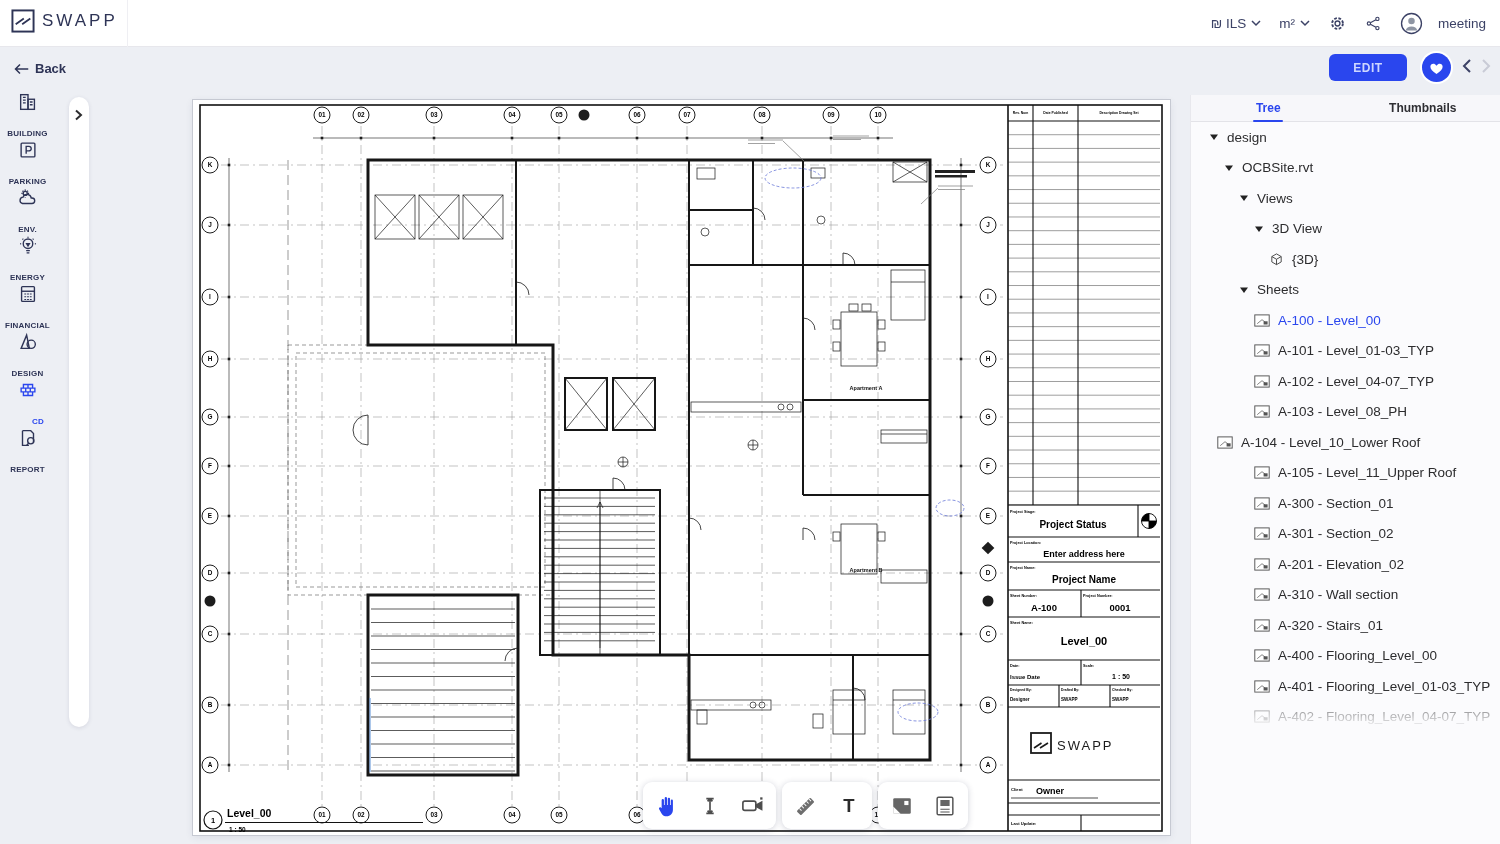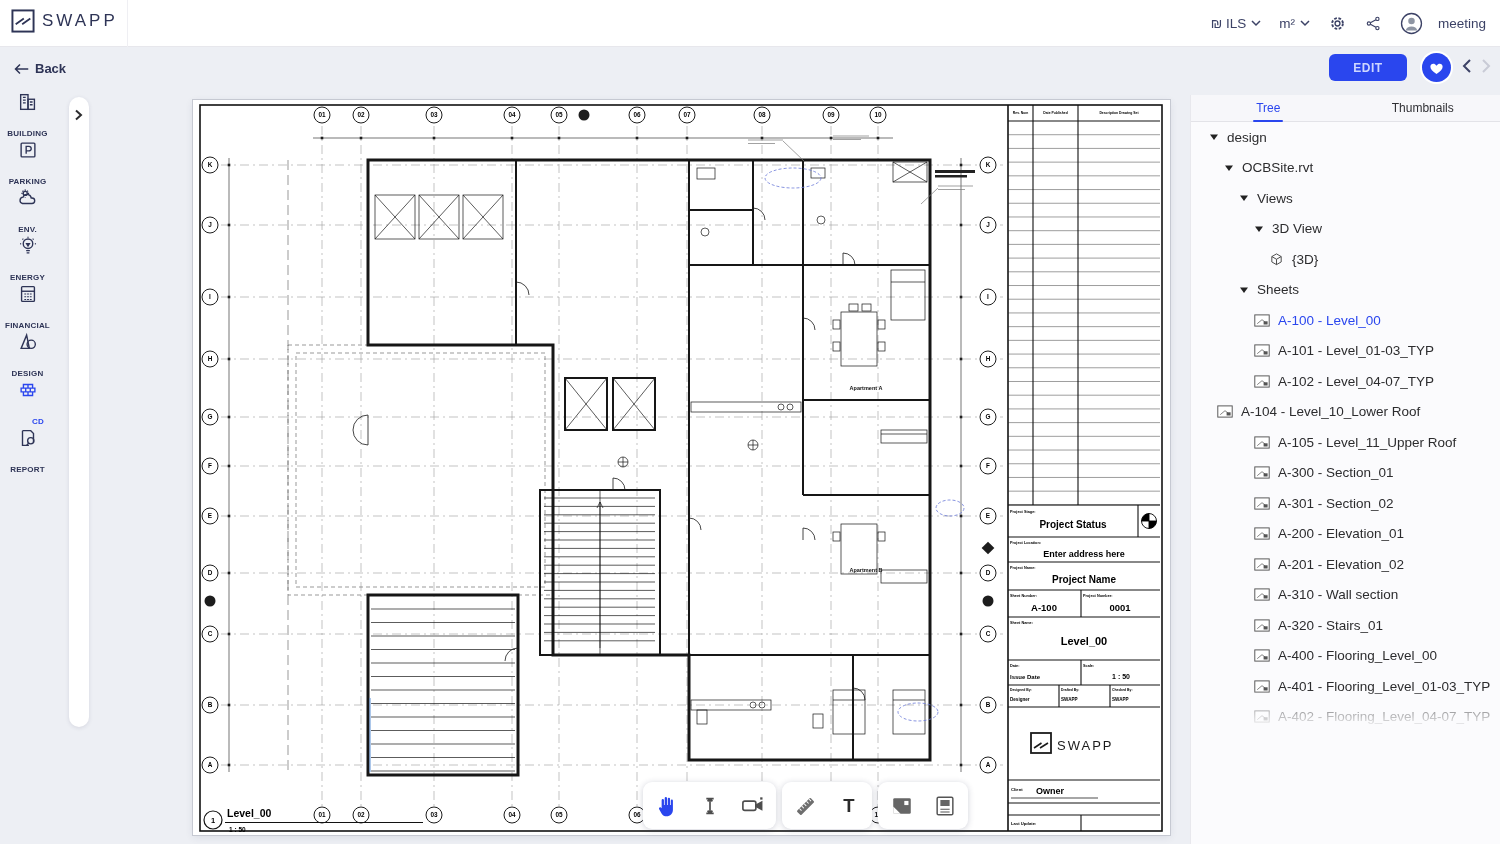--- a/index.html
+++ b/index.html
@@ -41,21 +41,21 @@
   svg text { font-family:"Liberation Sans", sans-serif; }
 
   
   .toolbar { position:absolute; left:588px; top:687px; display:flex; gap:6px; z-index:22; }
   .tb-group { background:#fff; border-radius:9px; box-shadow:0 1px 6px rgba(40,45,80,.22); display:flex; padding:2px; }
   .tb-btn { width:43px; height:43px; border:none; background:transparent; border-radius:7px; display:flex; align-items:center; justify-content:center; cursor:pointer; }
 
   
   .rightpanel { position:absolute; left:1190px; top:95px; width:310px; height:749px; background:#fbfbfd; border-left:1px solid #e8e8ed; z-index:20; }
   .tabs { display:flex; height:27px; border-bottom:1px solid #e3e3e8; background:#f7f7fa; }
-  .tab { flex:1; display:flex; align-items:center; justify-content:center; font-size:12px; font-weight:400; color:#2f2f33; cursor:pointer; position:relative; }
+  .tab { flex:1; display:flex; align-items:center; justify-content:center; font-size:12px; font-weight:700; color:#2f2f33; cursor:pointer; position:relative; }
   .tab.active { color:#2a46ee; }
   .tab.active::after { content:""; position:absolute; left:50%; bottom:-1px; transform:translateX(-50%); width:30px; height:2.5px; background:#2a46ee; border-radius:2px; }
   .tree { position:relative; }
   .tree-row { height:30.5px; display:flex; align-items:center; gap:8px; font-size:13.5px; color:#2c2c2e; cursor:pointer; white-space:nowrap; }
   .tree-row .t-label { color:#2c2c2e; }
   .tree-row.selected .t-label { color:#2a46ee; }
   .fade { position:absolute; left:0; top:594px; width:309px; height:40px; background:linear-gradient(to bottom, rgba(251,251,253,0), rgba(251,251,253,1)); pointer-events:none; }
   .fade-solid { position:absolute; left:0; top:632px; width:309px; height:120px; background:#fbfbfd; pointer-events:none; }
 </style>
 </head>
@@ -749,20 +749,30 @@
       <div class="tree-row" style="padding-left: 63px;">
         <span style="display:flex">
           <svg width="16" height="13" viewBox="0 0 20 16" fill="none" stroke="#555" stroke-width="1.2">
             <rect x="1" y="1" width="18" height="14" fill="#fff"></rect>
             <path d="M4 12l6-5 4 3" stroke-width="0.9"></path>
             <rect x="12" y="9" width="5" height="4" fill="#555" stroke="none"></rect>
           </svg>
         </span>
         <span class="t-label">A-102 - Level_04-07_TYP</span>
       </div>
+      <div class="tree-row" style="padding-left: 63px;">
+        <span style="display:flex">
+          <svg width="16" height="13" viewBox="0 0 20 16" fill="none" stroke="#555" stroke-width="1.2">
+            <rect x="1" y="1" width="18" height="14" fill="#fff"></rect>
+            <path d="M4 12l6-5 4 3" stroke-width="0.9"></path>
+            <rect x="12" y="9" width="5" height="4" fill="#555" stroke="none"></rect>
+          </svg>
+        </span>
+        <span class="t-label">A-103 - Level_08_PH</span>
+      </div>
       <div class="tree-row" style="padding-left: 26px;">
         <span style="display:flex">
           <svg width="16" height="13" viewBox="0 0 20 16" fill="none" stroke="#555" stroke-width="1.2">
             <rect x="1" y="1" width="18" height="14" fill="#fff"></rect>
             <path d="M4 12l6-5 4 3" stroke-width="0.9"></path>
             <rect x="12" y="9" width="5" height="4" fill="#555" stroke="none"></rect>
           </svg>
         </span>
         <span class="t-label">A-104 - Level_10_Lower Roof</span>
       </div>
@@ -788,30 +798,20 @@
       </div>
       <div class="tree-row" style="padding-left: 63px;">
         <span style="display:flex">
           <svg width="16" height="13" viewBox="0 0 20 16" fill="none" stroke="#555" stroke-width="1.2">
             <rect x="1" y="1" width="18" height="14" fill="#fff"></rect>
             <path d="M4 12l6-5 4 3" stroke-width="0.9"></path>
             <rect x="12" y="9" width="5" height="4" fill="#555" stroke="none"></rect>
           </svg>
         </span>
         <span class="t-label">A-301 - Section_02</span>
-      </div>
-      <div class="tree-row" style="padding-left: 63px;">
-        <span style="display:flex">
-          <svg width="16" height="13" viewBox="0 0 20 16" fill="none" stroke="#555" stroke-width="1.2">
-            <rect x="1" y="1" width="18" height="14" fill="#fff"></rect>
-            <path d="M4 12l6-5 4 3" stroke-width="0.9"></path>
-            <rect x="12" y="9" width="5" height="4" fill="#555" stroke="none"></rect>
-          </svg>
-        </span>
-        <span class="t-label">A-200 - Elevation_01</span>
       </div>
       <div class="tree-row" style="padding-left: 63px;">
         <span style="display:flex">
           <svg width="16" height="13" viewBox="0 0 20 16" fill="none" stroke="#555" stroke-width="1.2">
             <rect x="1" y="1" width="18" height="14" fill="#fff"></rect>
             <path d="M4 12l6-5 4 3" stroke-width="0.9"></path>
             <rect x="12" y="9" width="5" height="4" fill="#555" stroke="none"></rect>
           </svg>
         </span>
         <span class="t-label">A-201 - Elevation_02</span>

